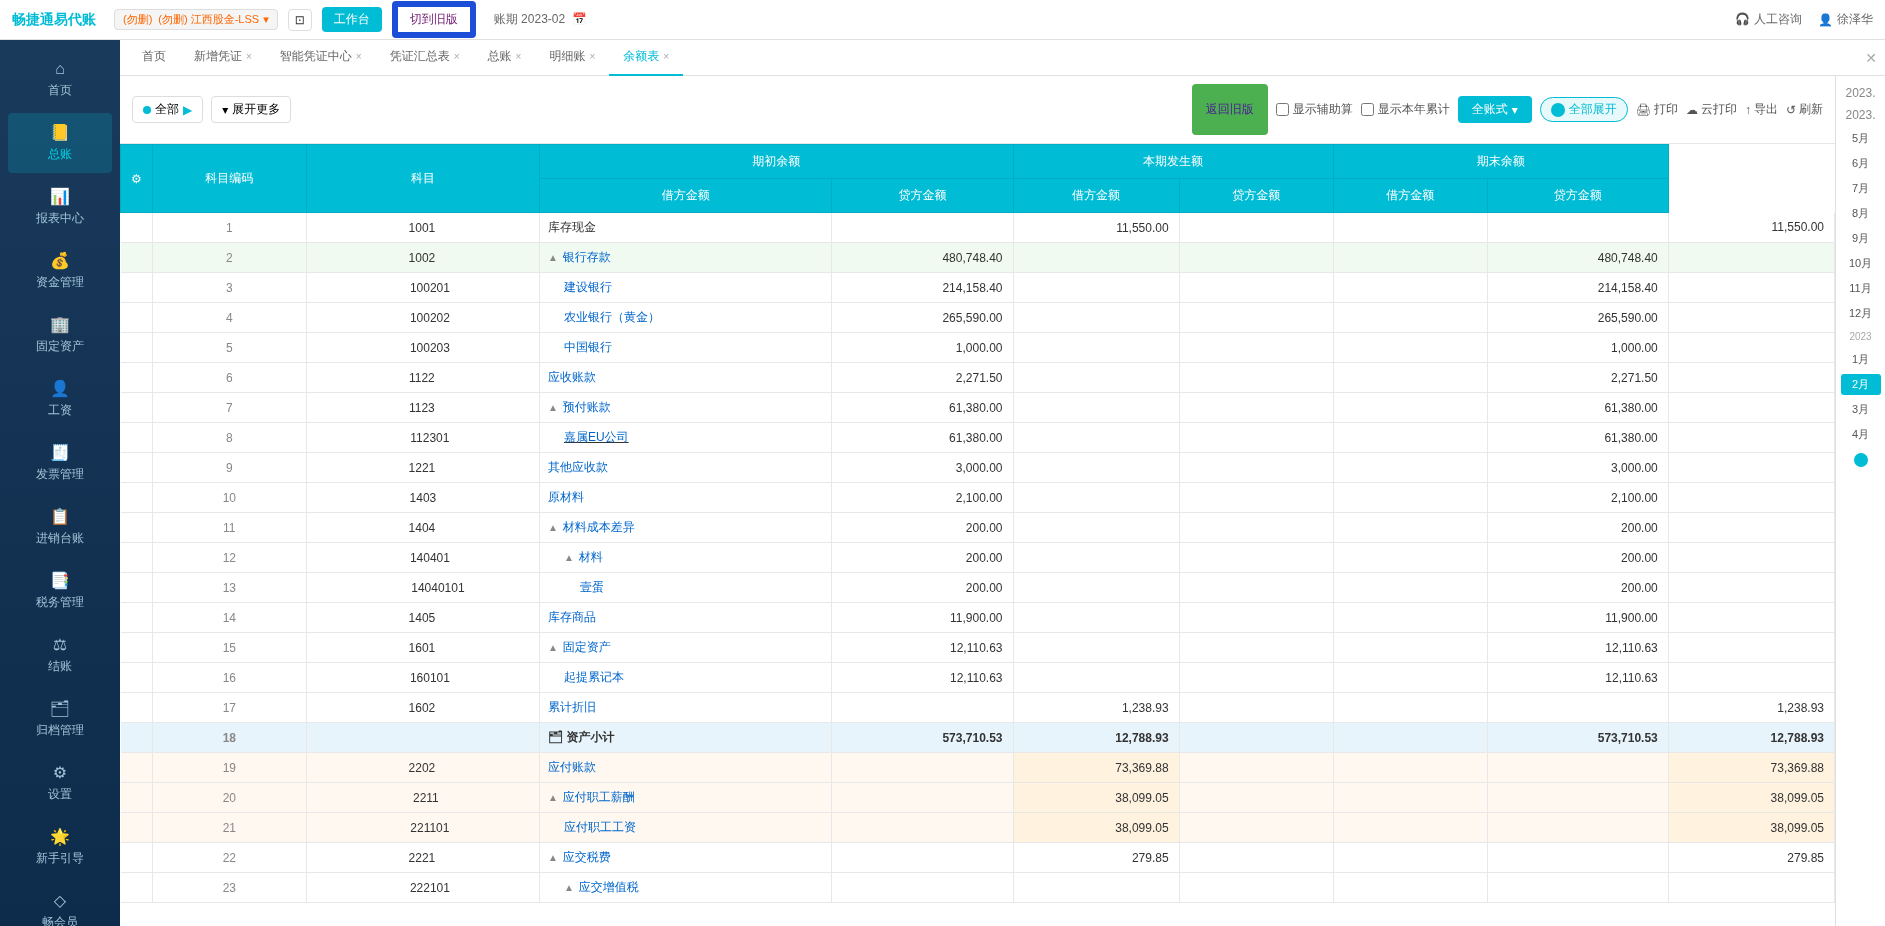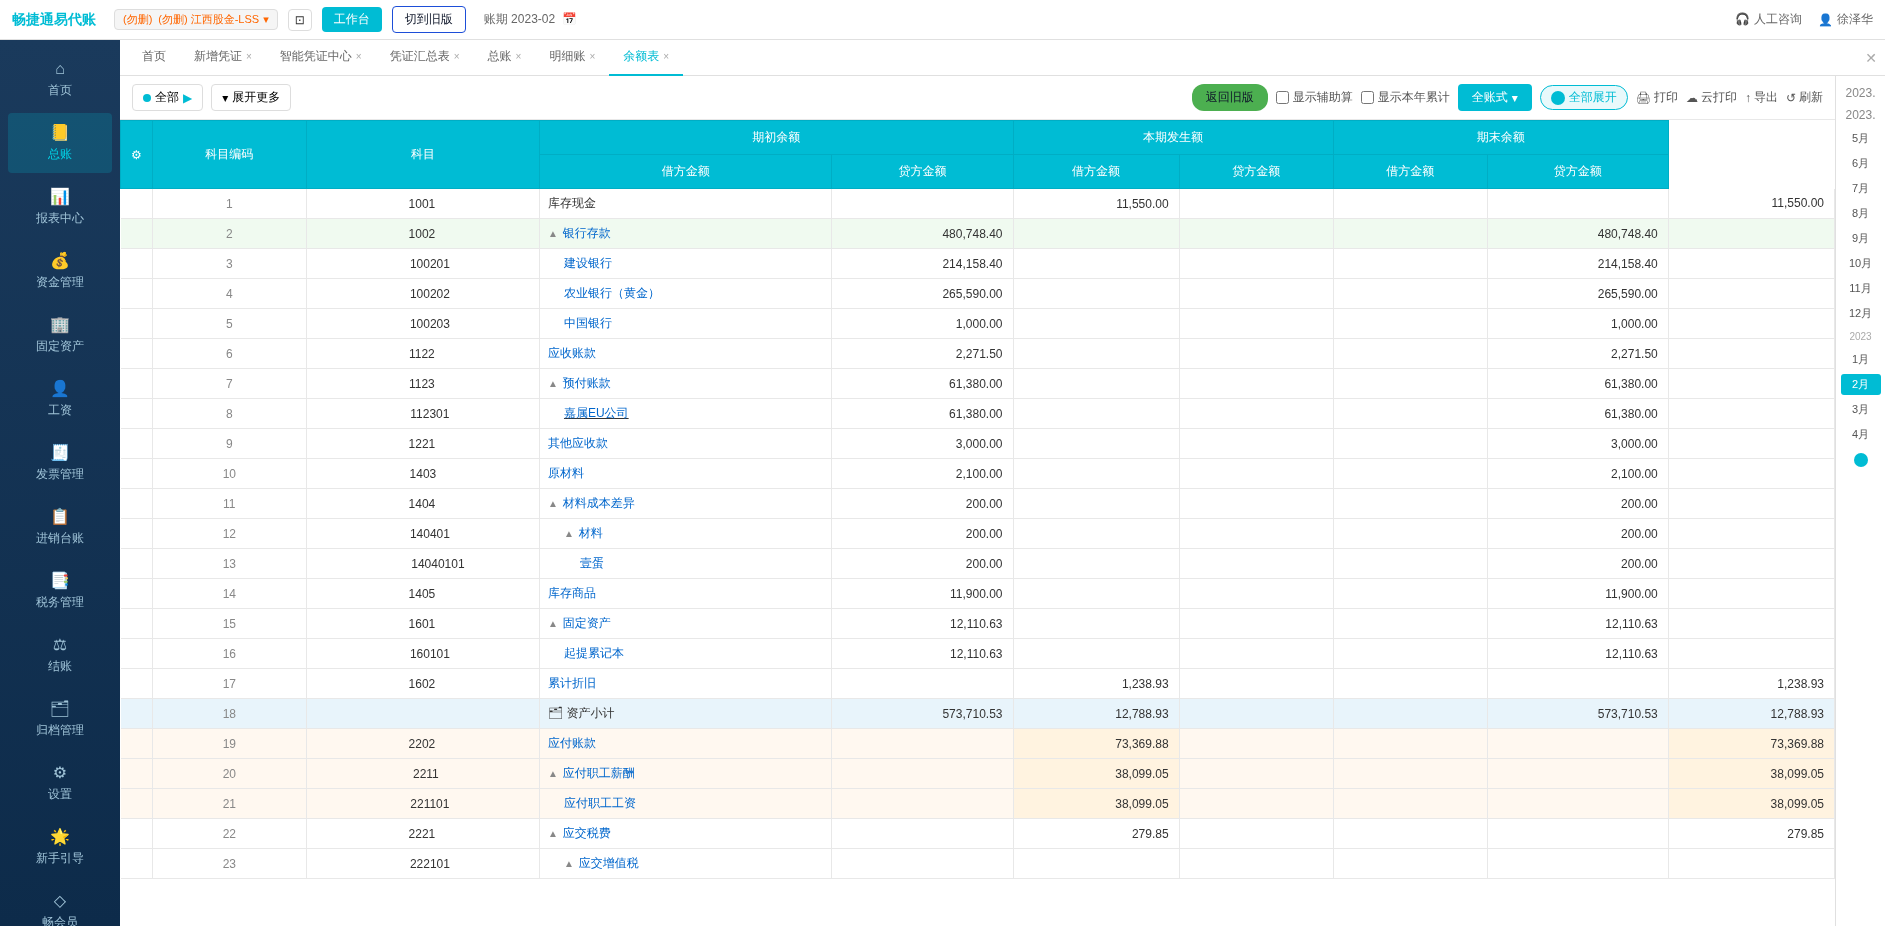--- a/index.html
+++ b/index.html
@@ -36,21 +36,21 @@
     }
     .company-selector span { color: #ff6600; font-size: 11px; }
     .top-btn {
       padding: 4px 12px;
       border-radius: 4px;
       border: none;
       cursor: pointer;
       font-size: 12px;
     }
     .btn-work { background: #00bcd4; color: #fff; }
-    .btn-switch { background: #fff; border: 1px solid #1d4ed8; color: #0f172a; }
+    .btn-switch { background: #fff; border: 6px solid #1d4ed8; color: #701a75; }
     .period-text { color: #666; font-size: 12px; margin-left: 8px; }
     .top-right { margin-left: auto; display: flex; align-items: center; gap: 16px; color: #666; font-size: 12px; }
     .user-area { display: flex; align-items: center; gap: 4px; cursor: pointer; }
 
     
     .main-layout { display: flex; height: calc(100vh - 40px); }
 
     
     .sidebar {
       width: 120px;
@@ -138,21 +138,21 @@
       align-items: center;
       gap: 4px;
       border: 1px solid #ddd;
       border-radius: 4px;
       padding: 4px 10px;
       background: #fff;
       cursor: pointer;
       font-size: 12px;
     }
     .toolbar-right { margin-left: auto; display: flex; align-items: center; gap: 8px; }
-    .btn-return { background: #4caf50; color: #0f172a; border: none; padding: 5px 14px; border-radius: 12px; cursor: pointer; font-size: 12px; }
+    .btn-return { background: #4caf50; color: #4c1d95; border: none; padding: 17px 14px; border-radius: 4px; cursor: pointer; font-size: 12px; }
     .checkbox-item { display: flex; align-items: center; gap: 4px; font-size: 12px; color: #555; }
     .checkbox-item input { cursor: pointer; }
     .btn-full-mode { background: #00bcd4; color: #fff; border: none; padding: 5px 14px; border-radius: 4px; cursor: pointer; font-size: 12px; display: flex; align-items: center; gap: 4px; }
     .toggle-btn {
       display: flex;
       align-items: center;
       gap: 4px;
       background: #e8f9fb;
       border: 1px solid #00bcd4;
       border-radius: 20px;
@@ -167,21 +167,21 @@
     
     .table-container { flex: 1; overflow: auto; background: #fff; margin: 0; }
     table { width: 100%; border-collapse: collapse; font-size: 12px; min-width: 900px; }
     thead tr { background: #00bcd4; color: #fff; }
     thead th { padding: 8px 10px; text-align: center; font-weight: normal; border: 1px solid #00adc4; white-space: nowrap; }
     tbody tr { border-bottom: 1px solid #e8e8e8; }
     tbody td { padding: 6px 10px; text-align: right; border-right: 1px solid #e8e8e8; white-space: nowrap; }
     tbody td.left { text-align: left; }
     tbody td.center { text-align: center; }
     .row-green { background: #f0faf0; }
-    .row-subtotal { background: #e8f4fb; font-weight: normal; }
+    .row-subtotal { background: #e8f4fb; font-weight: bold; }
     .link-text { color: #0066cc; cursor: pointer; text-decoration: none; }
     .expand-icon { color: #888; font-size: 10px; margin-right: 2px; }
 
     
     .right-panel {
       width: 50px;
       background: #fff;
       border-left: 1px solid #e0e0e0;
       display: flex;
       flex-direction: column;

